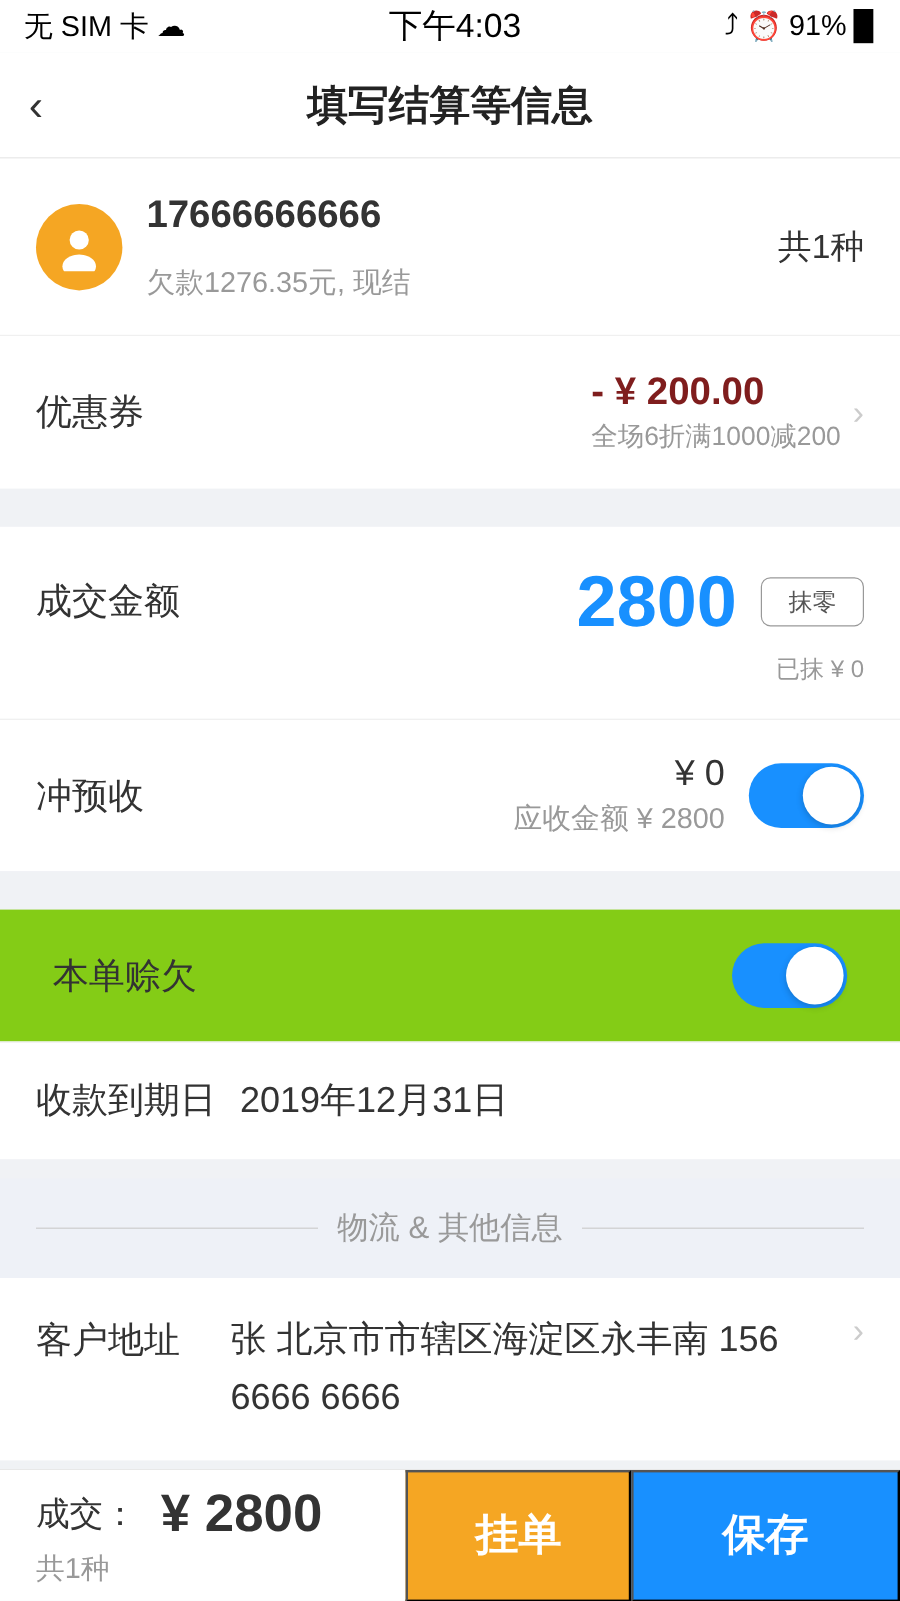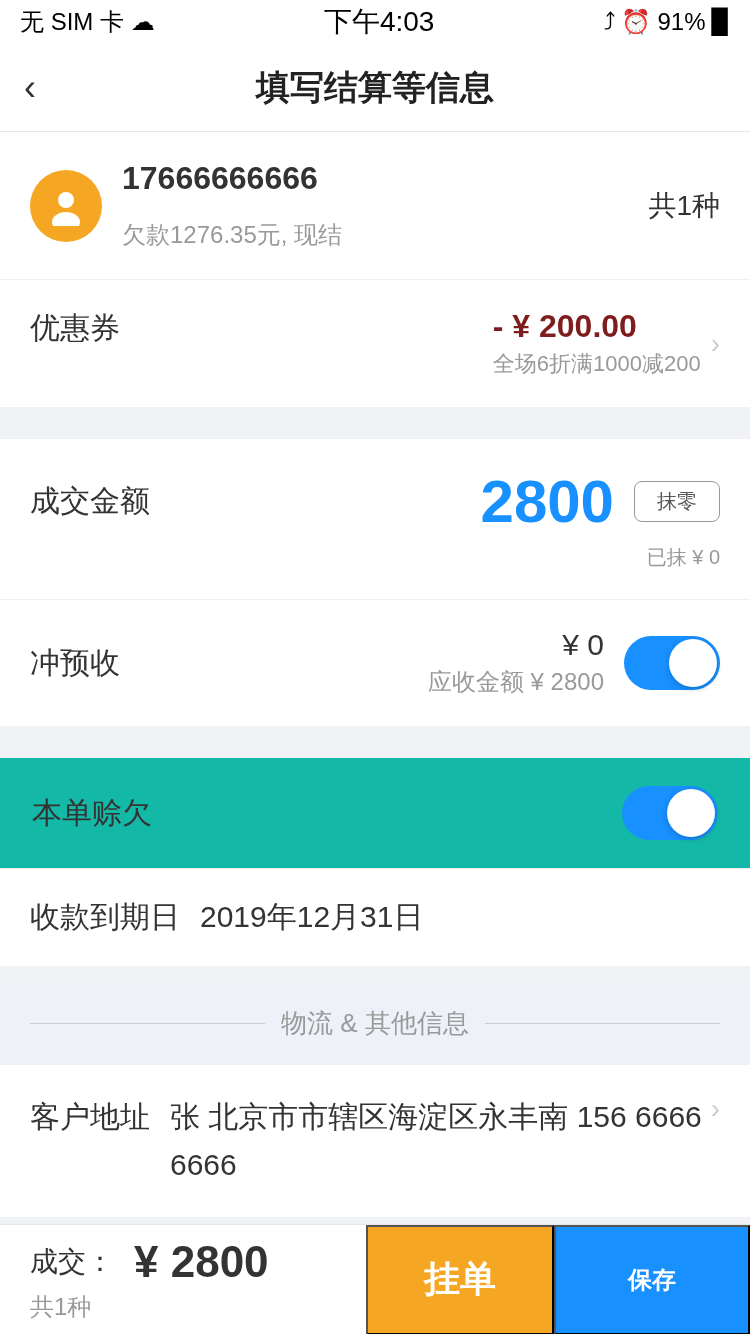--- a/index.html
+++ b/index.html
@@ -74,21 +74,21 @@
       display: flex; align-items: center; justify-content: center;
       color: #fff; font-size: 32px;
     }
     .customer-info .phone { font-size: 32px; font-weight: 600; color: #333; }
     .customer-info .debt { font-size: 24px; color: #999; margin-top: 22px; }
     .customer-right { text-align: right; }
 
     
     .coupon-row {
       display: flex;
-      align-items: flex-start;
+      align-items: center;
       justify-content: space-between;
       padding: 28px 30px;
       background: #fff;
       border-top: 1px solid #f0f0f0;
     }
     .coupon-left { font-size: 30px; color: #333; }
     .coupon-right { display: flex; align-items: center; gap: 10px; }
     .coupon-discount { font-size: 32px; color: #7f1d1d; font-weight: 600; }
     .coupon-desc { font-size: 22px; color: #999; margin-top: 4px; text-align: right; }
     .chevron-icon { color: #ccc; font-size: 28px; }
@@ -151,22 +151,22 @@
       background: #fff;
       border-radius: 50%;
       position: absolute;
       top: 3px;
       right: 3px;
       box-shadow: 0 2px 6px rgba(0,0,0,0.2);
     }
 
     
     .debt-section {
-      background: #14b8a6;
-      padding: 28px 32px;
+      background: #84cc16;
+      padding: 28px 44px;
       display: flex;
       align-items: center;
       justify-content: space-between;
       margin-top: 16px;
     }
     .debt-label { font-size: 30px; color: #333; }
 
     
     .duedate-section {
       background: #fff;
@@ -192,20 +192,21 @@
     }
     .logistics-line { flex: 1; height: 1px; background: #ccc; }
 
     
     .address-section {
       background: #fff;
       padding: 28px 30px;
       display: flex;
       align-items: flex-start;
       justify-content: space-between;
+      gap: 22px;
     }
     .address-label { font-size: 30px; color: #333; min-width: 100px; margin-top: 4px; }
     .address-content { flex: 1; margin-left: 20px; }
     .address-text { font-size: 30px; color: #333; line-height: 1.6; }
 
     
     .bottom-bar {
       position: fixed;
       bottom: 0; left: 0;
       width: 750px;
@@ -224,24 +225,24 @@
     .bottom-deal-amount { font-size: 44px; font-weight: 700; color: #333; }
     .bottom-count { font-size: 24px; color: #999; margin-top: 4px; }
     .btn-hang {
       width: 188px; height: 110px;
       background: #f5a623;
       display: flex; align-items: center; justify-content: center;
       font-size: 36px; color: #fff; font-weight: 600;
       cursor: pointer;
     }
     .btn-save {
-      width: 196px; height: 110px;
+      width: 224px; height: 110px;
       background: #1890ff;
       display: flex; align-items: center; justify-content: center;
-      font-size: 24px; color: #fff; font-weight: 600;
+      font-size: 36px; color: #fff; font-weight: 600;
       cursor: pointer;
     }
 
     
     .page-bottom-pad { height: 130px; }
   </style>
 </head>
 <body>
 
 <div class="status-bar">

